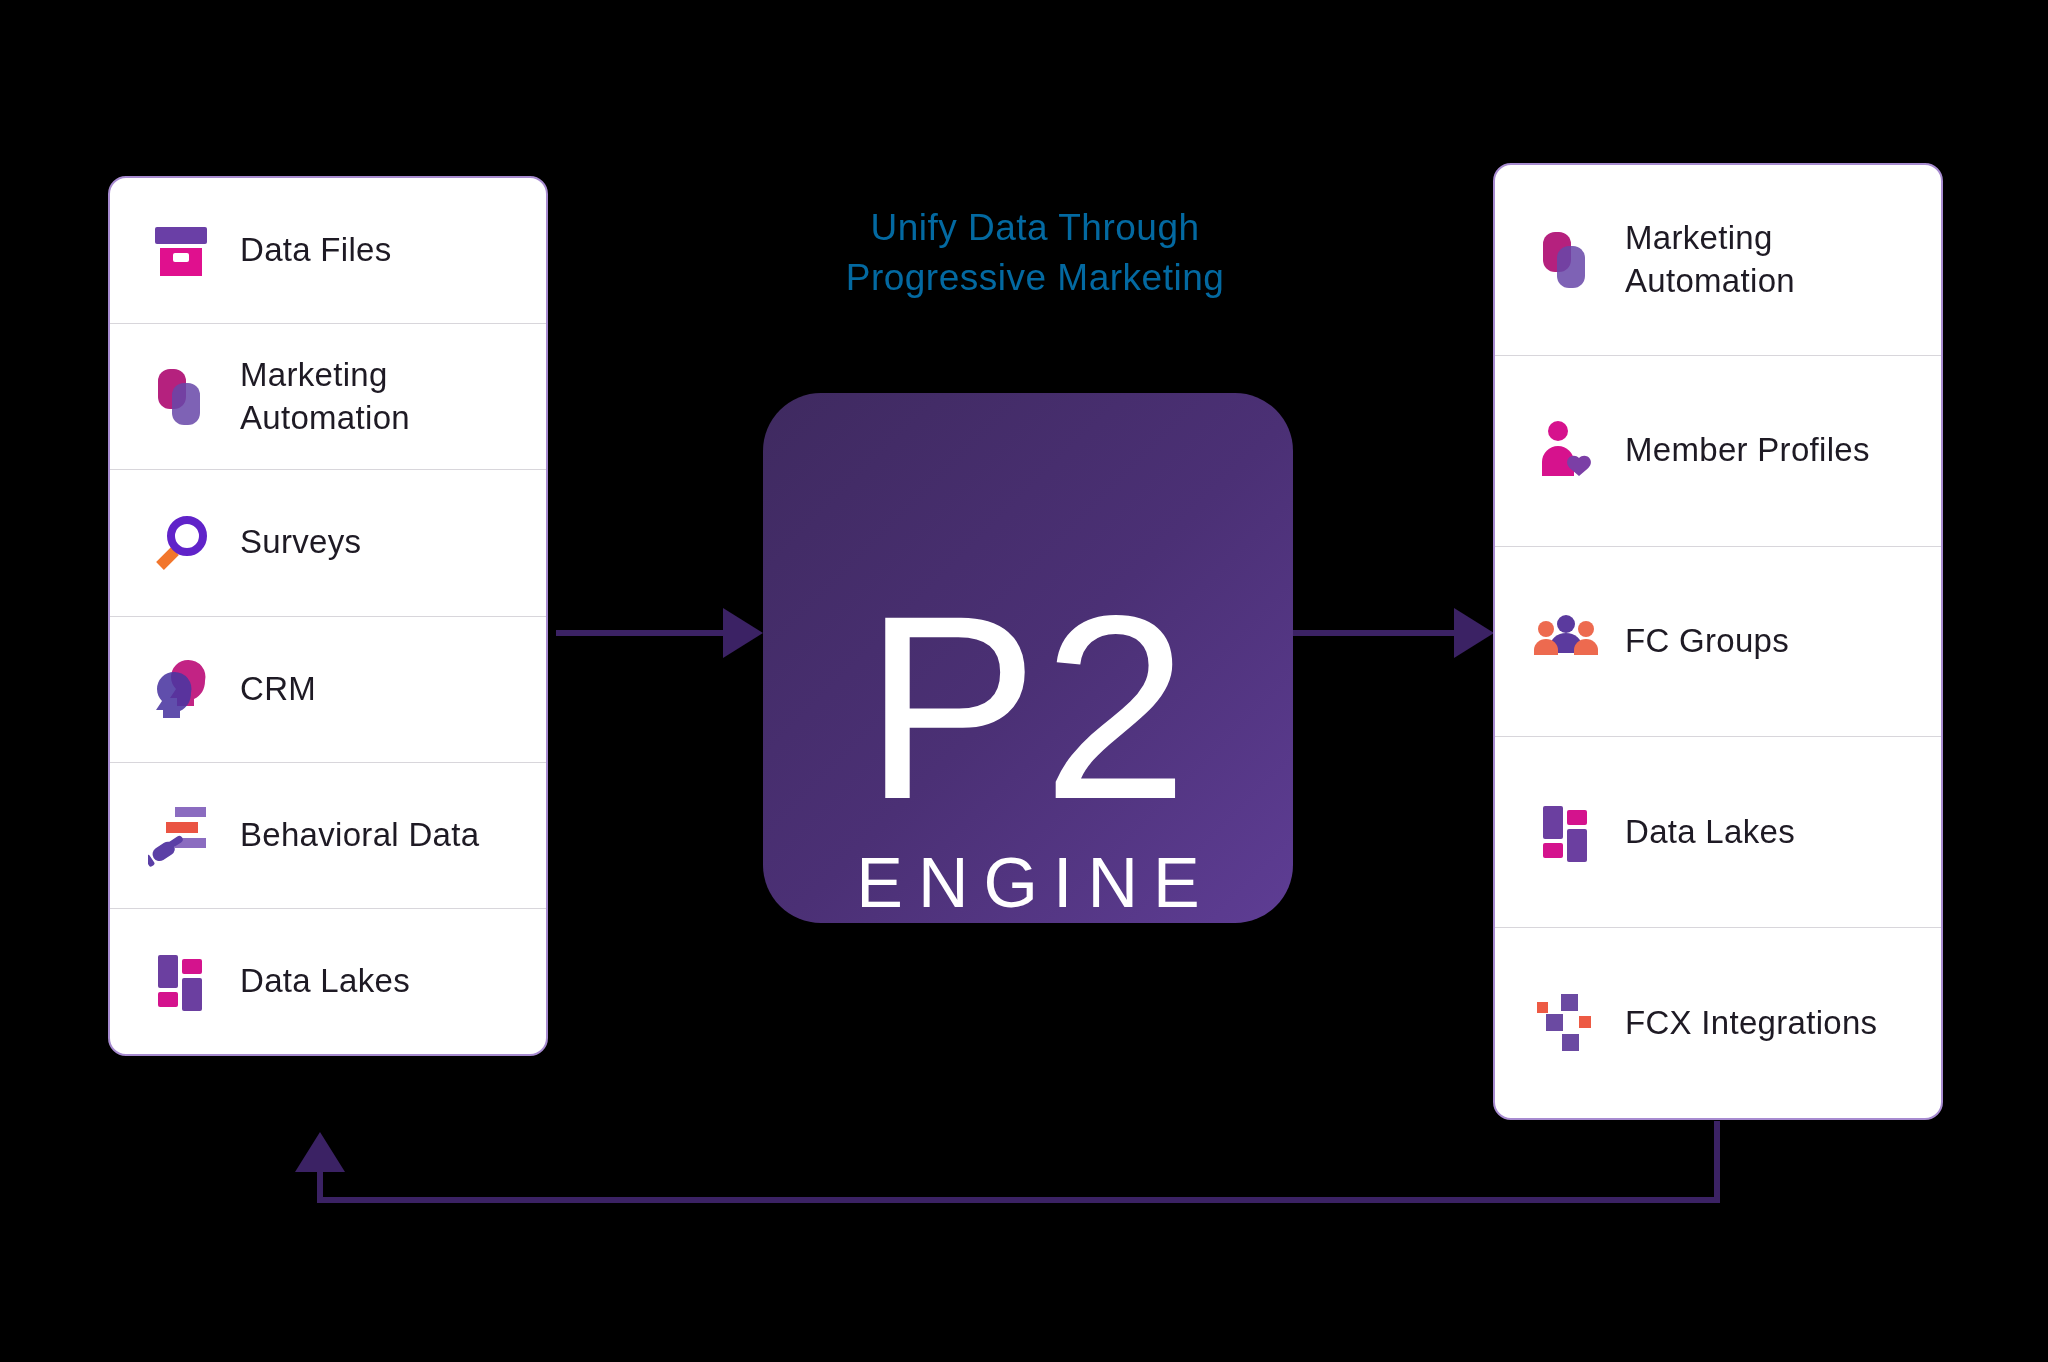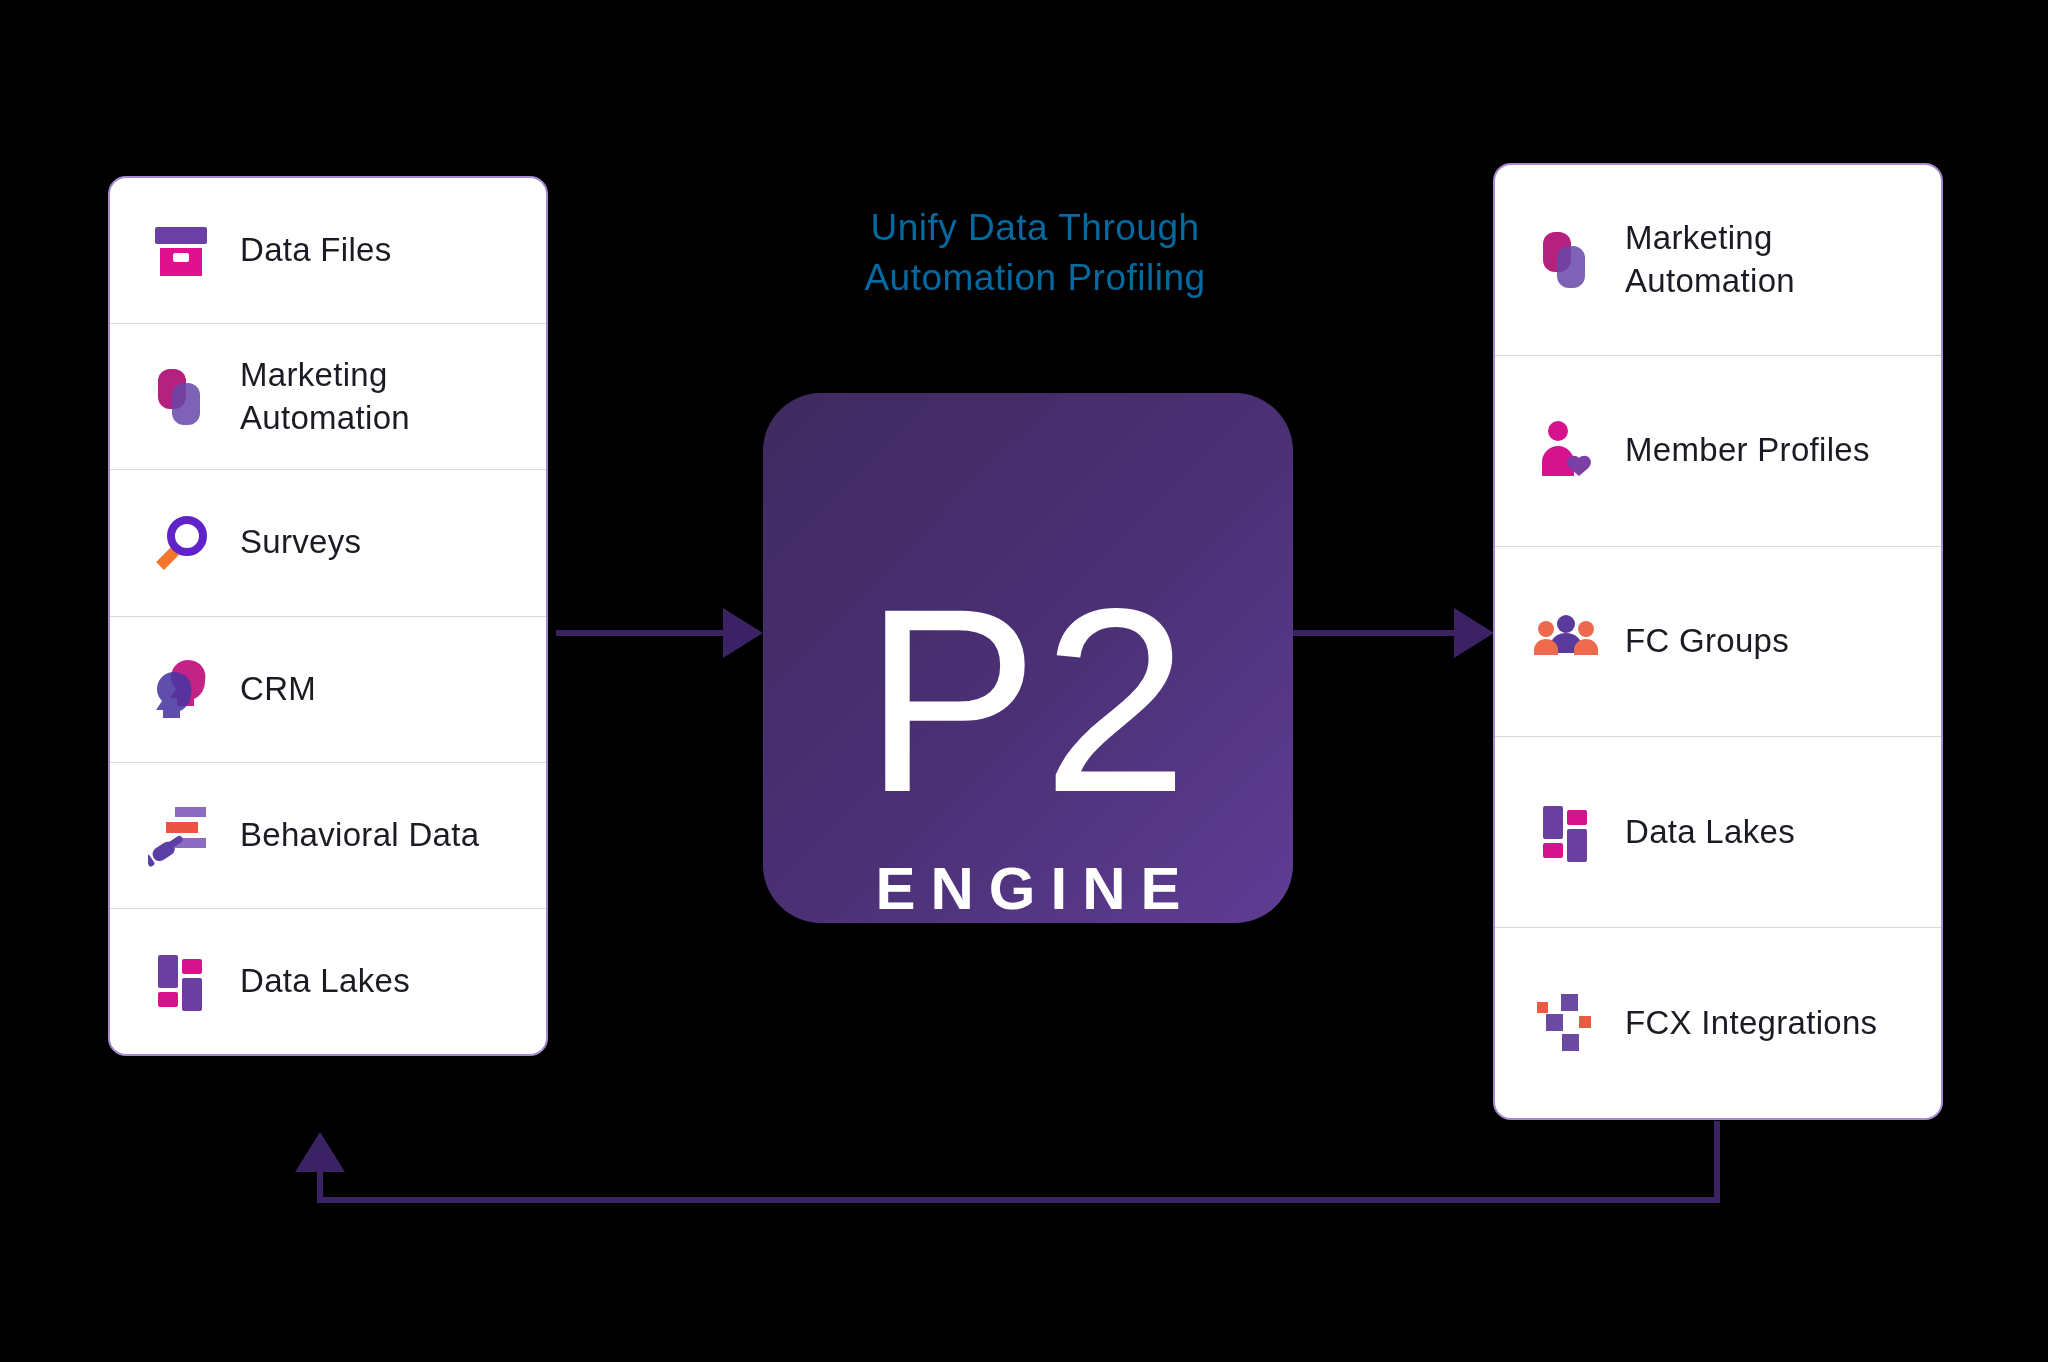--- a/index.html
+++ b/index.html
@@ -38,21 +38,21 @@
 
   
   .engine-box {
     position:absolute; left:763px; top:393px; width:530px; height:530px;
     border-radius:58px;
     background:linear-gradient(135deg,#3f2a60 0%,#4b3075 52%,#5e3d94 100%);
     display:flex; flex-direction:column; align-items:center; justify-content:flex-end;
     color:#fff;
   }
   .engine-main { font-size:262px; line-height:0.95; font-weight:400; letter-spacing:4px; }
-  .engine-sub  { font-size:60px; font-weight:700; letter-spacing:15px; padding-left:15px; margin-top:28px; }
+  .engine-sub  { font-size:70px; font-weight:400; letter-spacing:15px; padding-left:15px; margin-top:10px; }
 
   
   .hline, .vline { position:absolute; background:#3b2264; }
   .arrow-right {
     position:absolute; width:0; height:0;
     border-top:25px solid transparent; border-bottom:25px solid transparent;
     border-left:40px solid #3b2264;
   }
   .arrow-up {
     position:absolute; width:0; height:0;
@@ -68,21 +68,21 @@
   .fb-vert-up   { left:317px;  top:1166px; width:6px;  height:37px; }
   .fb-head-up   { left:295px;  top:1132px; }
 </style>
 </head>
 <body>
 
 <div class="canvas">
 
   <div class="diagram-title">
     <div>Unify Data Through</div>
-    <div>Automation Profiling</div>
+    <div>Progressive Marketing</div>
   </div>
 
   <div class="panel left">
 
     <div class="row">
       <span class="icon-box">
         <svg viewBox="0 0 66 66">
           <rect x="7" y="9" width="52" height="17" rx="2" fill="#6a3fa6"></rect>
           <rect x="12" y="30" width="42" height="28" fill="#e0108e"></rect>
           <rect x="25" y="35" width="16" height="9" rx="2" fill="#ffffff"></rect>

